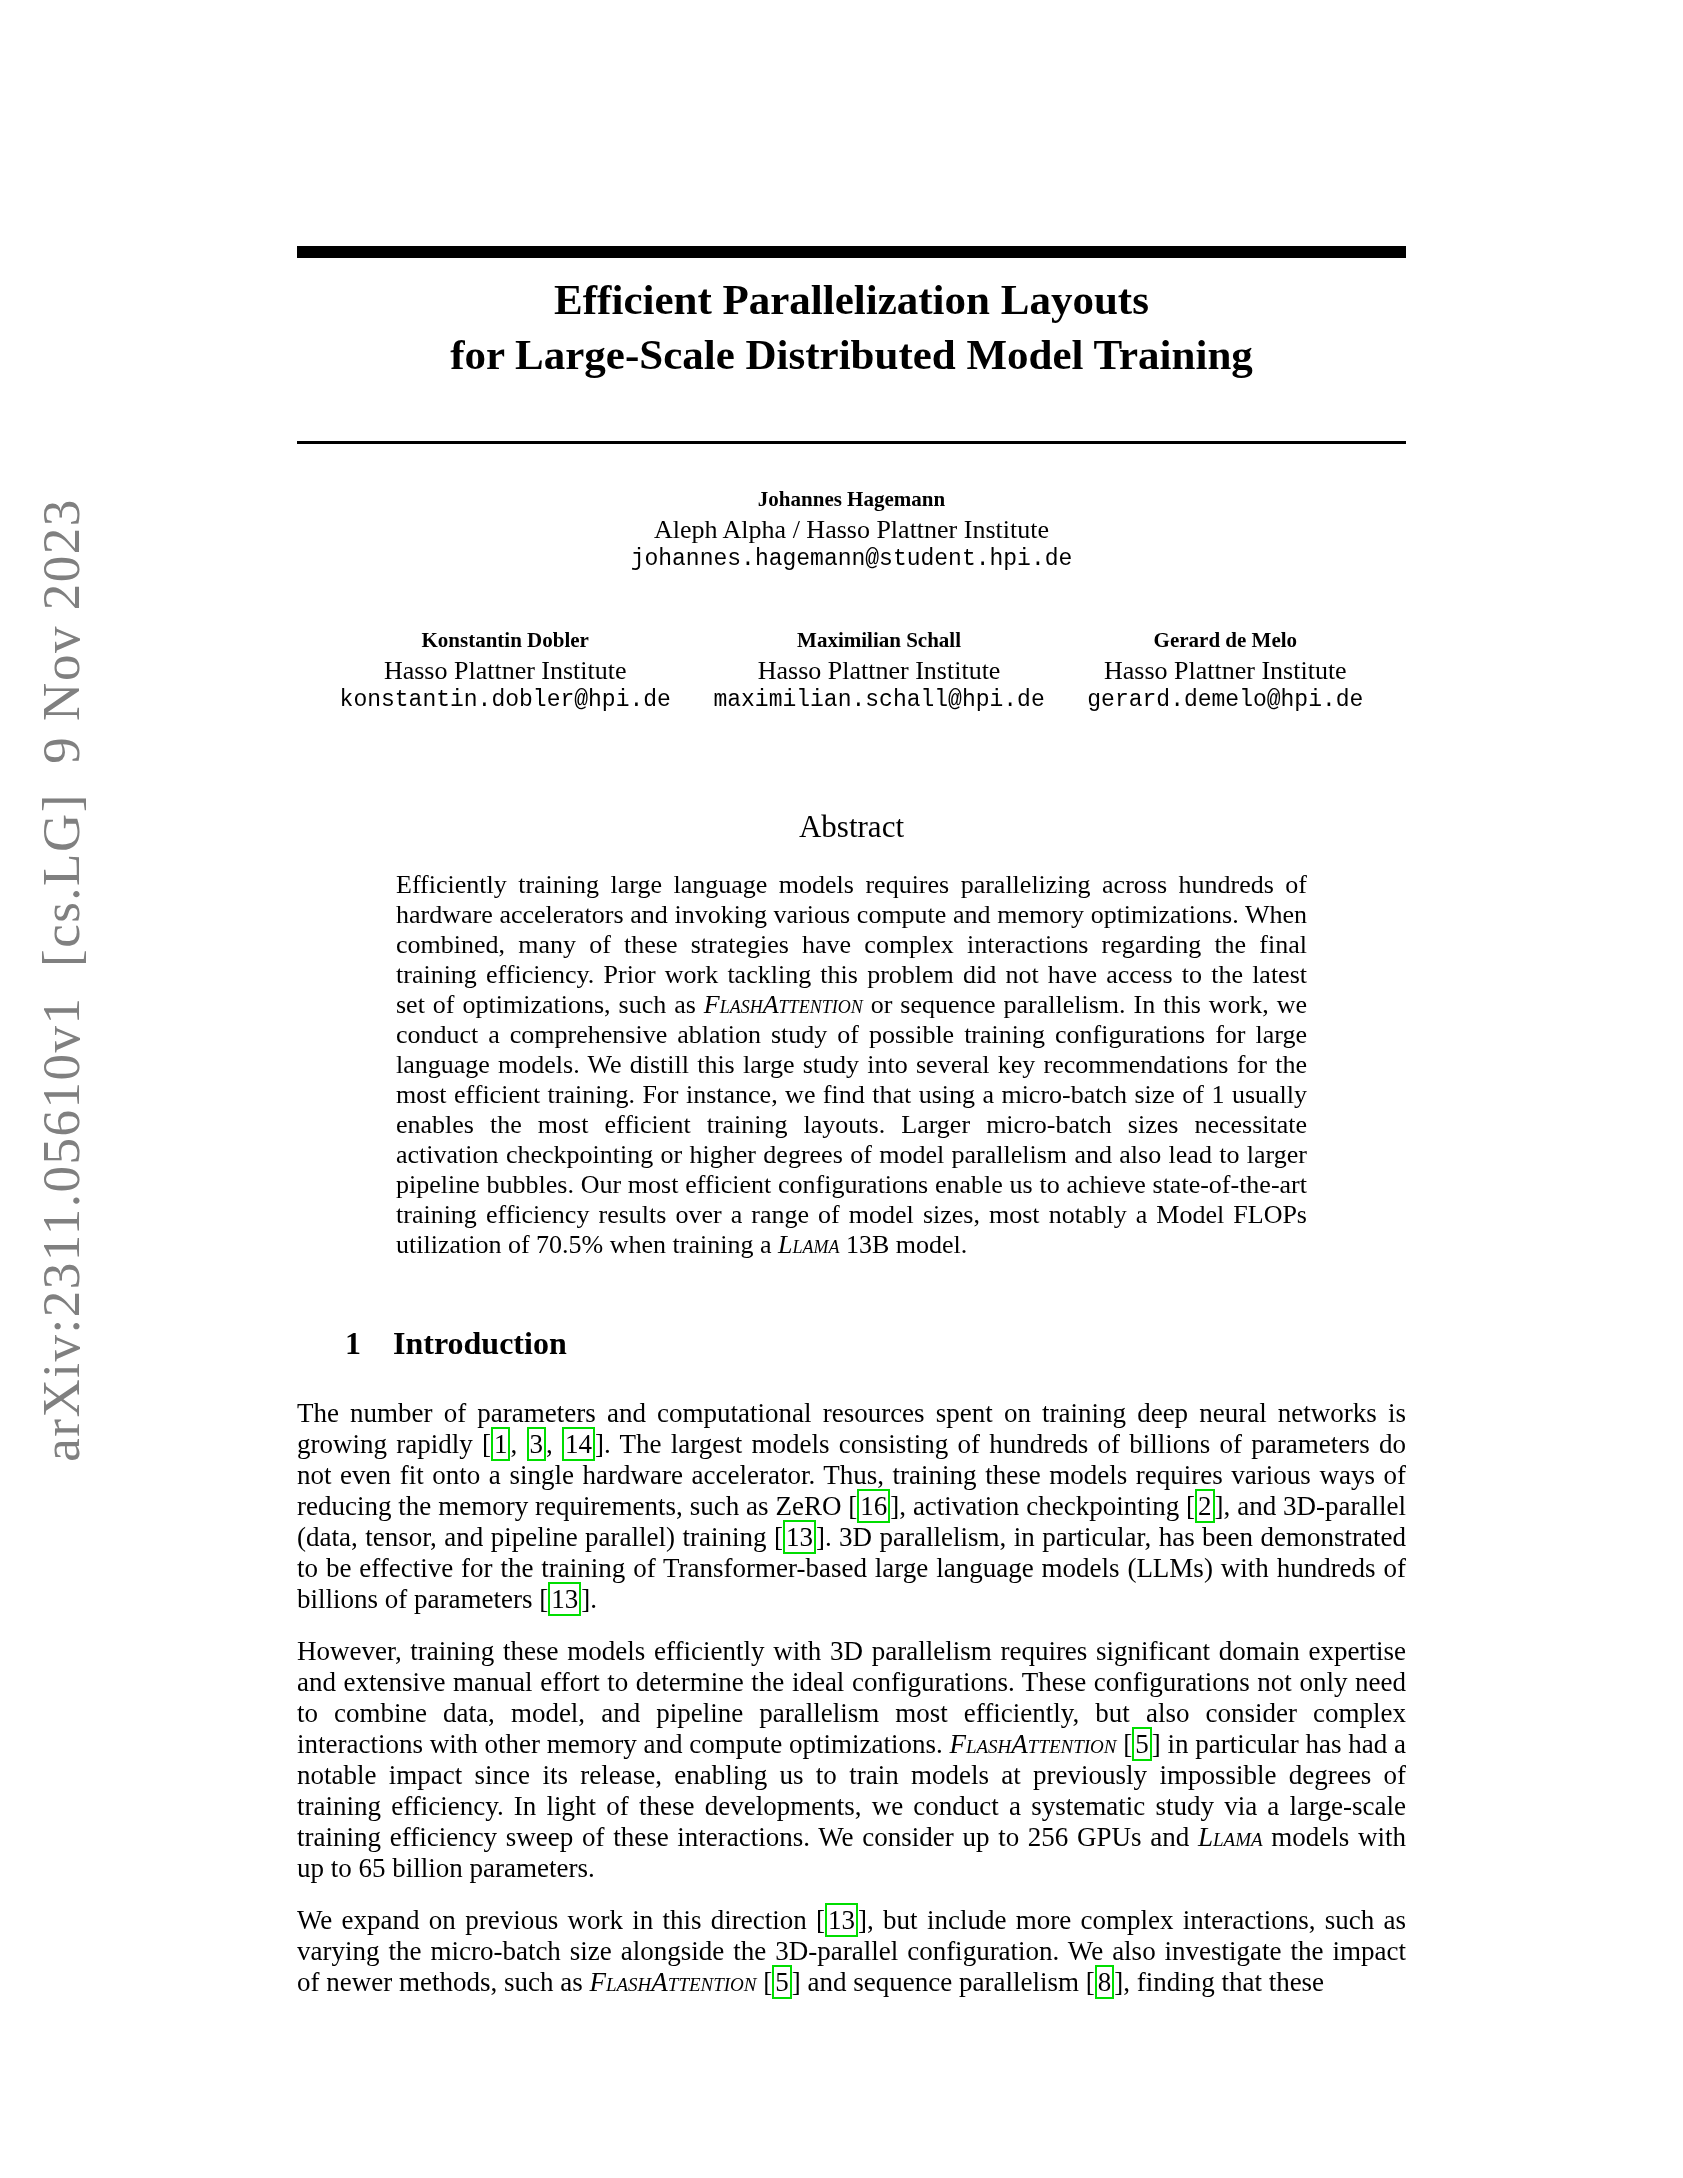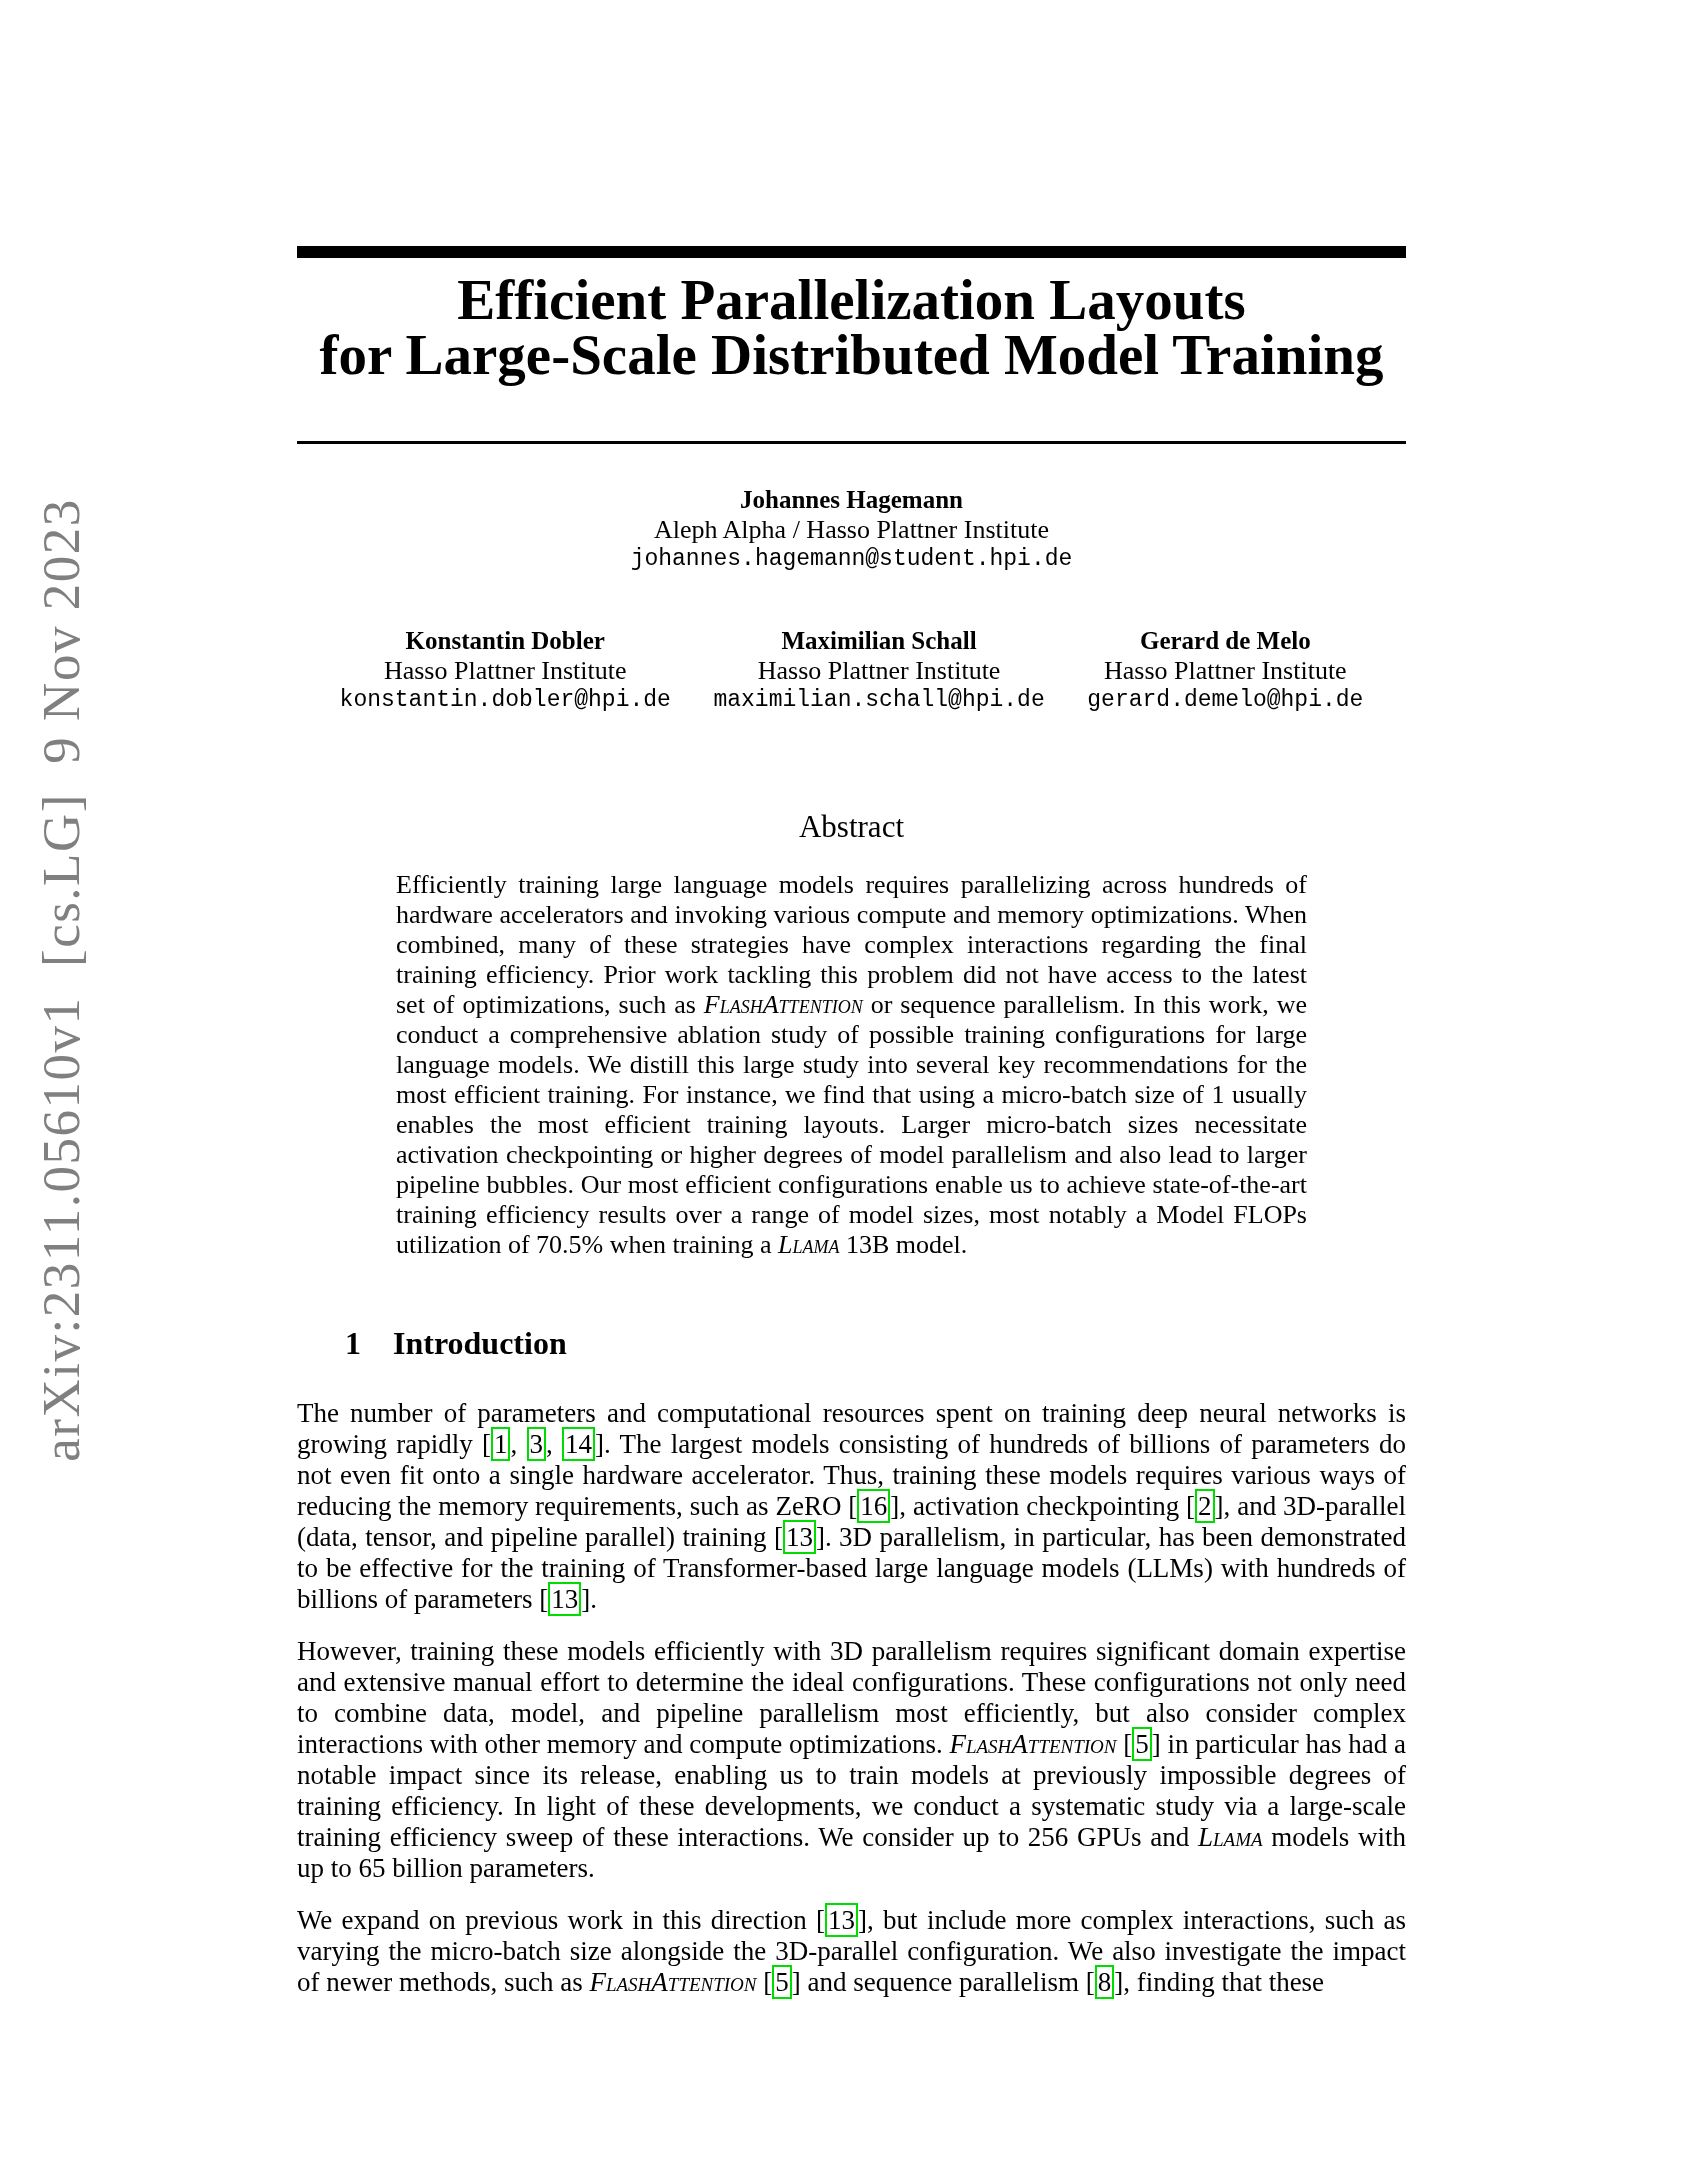--- a/index.html
+++ b/index.html
@@ -19,27 +19,27 @@
     color: #808080;
   }
 
   .column { position: absolute; left: 297px; top: 246px; width: 1109px; }
 
   .rule-thick { height: 12px; background: #000; }
   .rule-thin  { height: 3px;  background: #000; margin-top: 59px; }
 
   .title {
     margin-top: 14px; text-align: center;
-    font-weight: bold; font-size: 57px; line-height: 55px;
+    font-weight: bold; font-size: 43px; line-height: 55px;
   }
 
   .authors-row { display: flex; justify-content: space-evenly; text-align: center; }
   .authors-row.r1 { margin-top: 40px; }
   .authors-row.r2 { margin-top: 50px; }
-  .author .name  { font-weight: bold; font-size: 25px; line-height: 31px; }
+  .author .name  { font-weight: bold; font-size: 21px; line-height: 31px; }
   .author .affil { font-size: 26px; line-height: 29px; }
   .author .email { font-family: "Liberation Mono", monospace; font-size: 23px; line-height: 31px; }
 
   .abstract-heading { margin-top: 93px; text-align: center; font-weight: normal; font-size: 31px; }
   .abstract-body {
     margin: 25px auto 0; width: 911px;
     font-size: 26px; line-height: 30px; text-align: justify;
   }
 
   .section-heading { margin-top: 65px; font-weight: bold; font-size: 32px; margin-left: 48px; }

